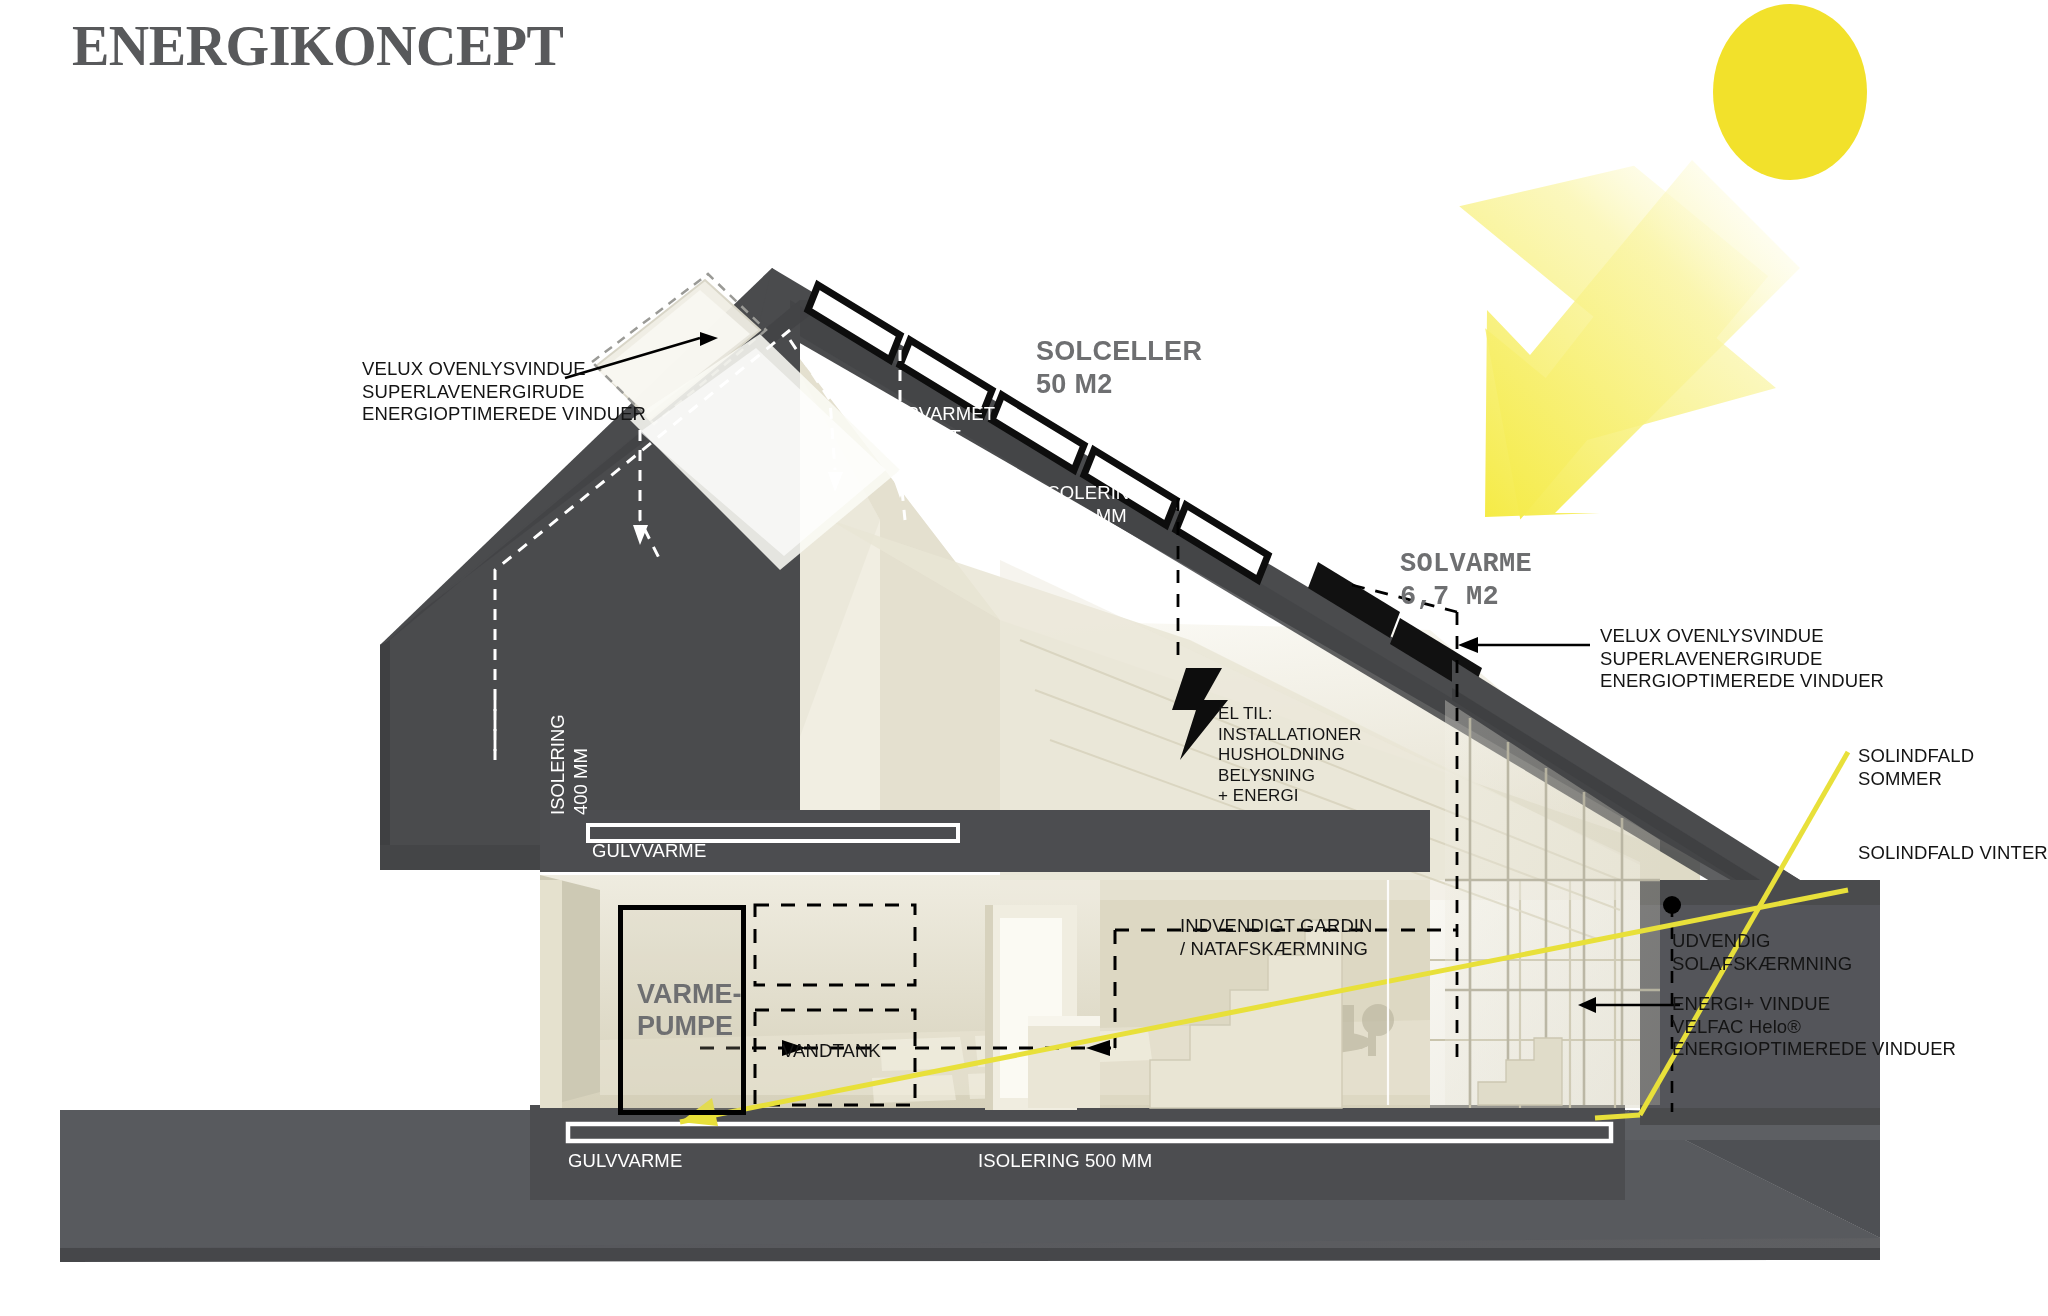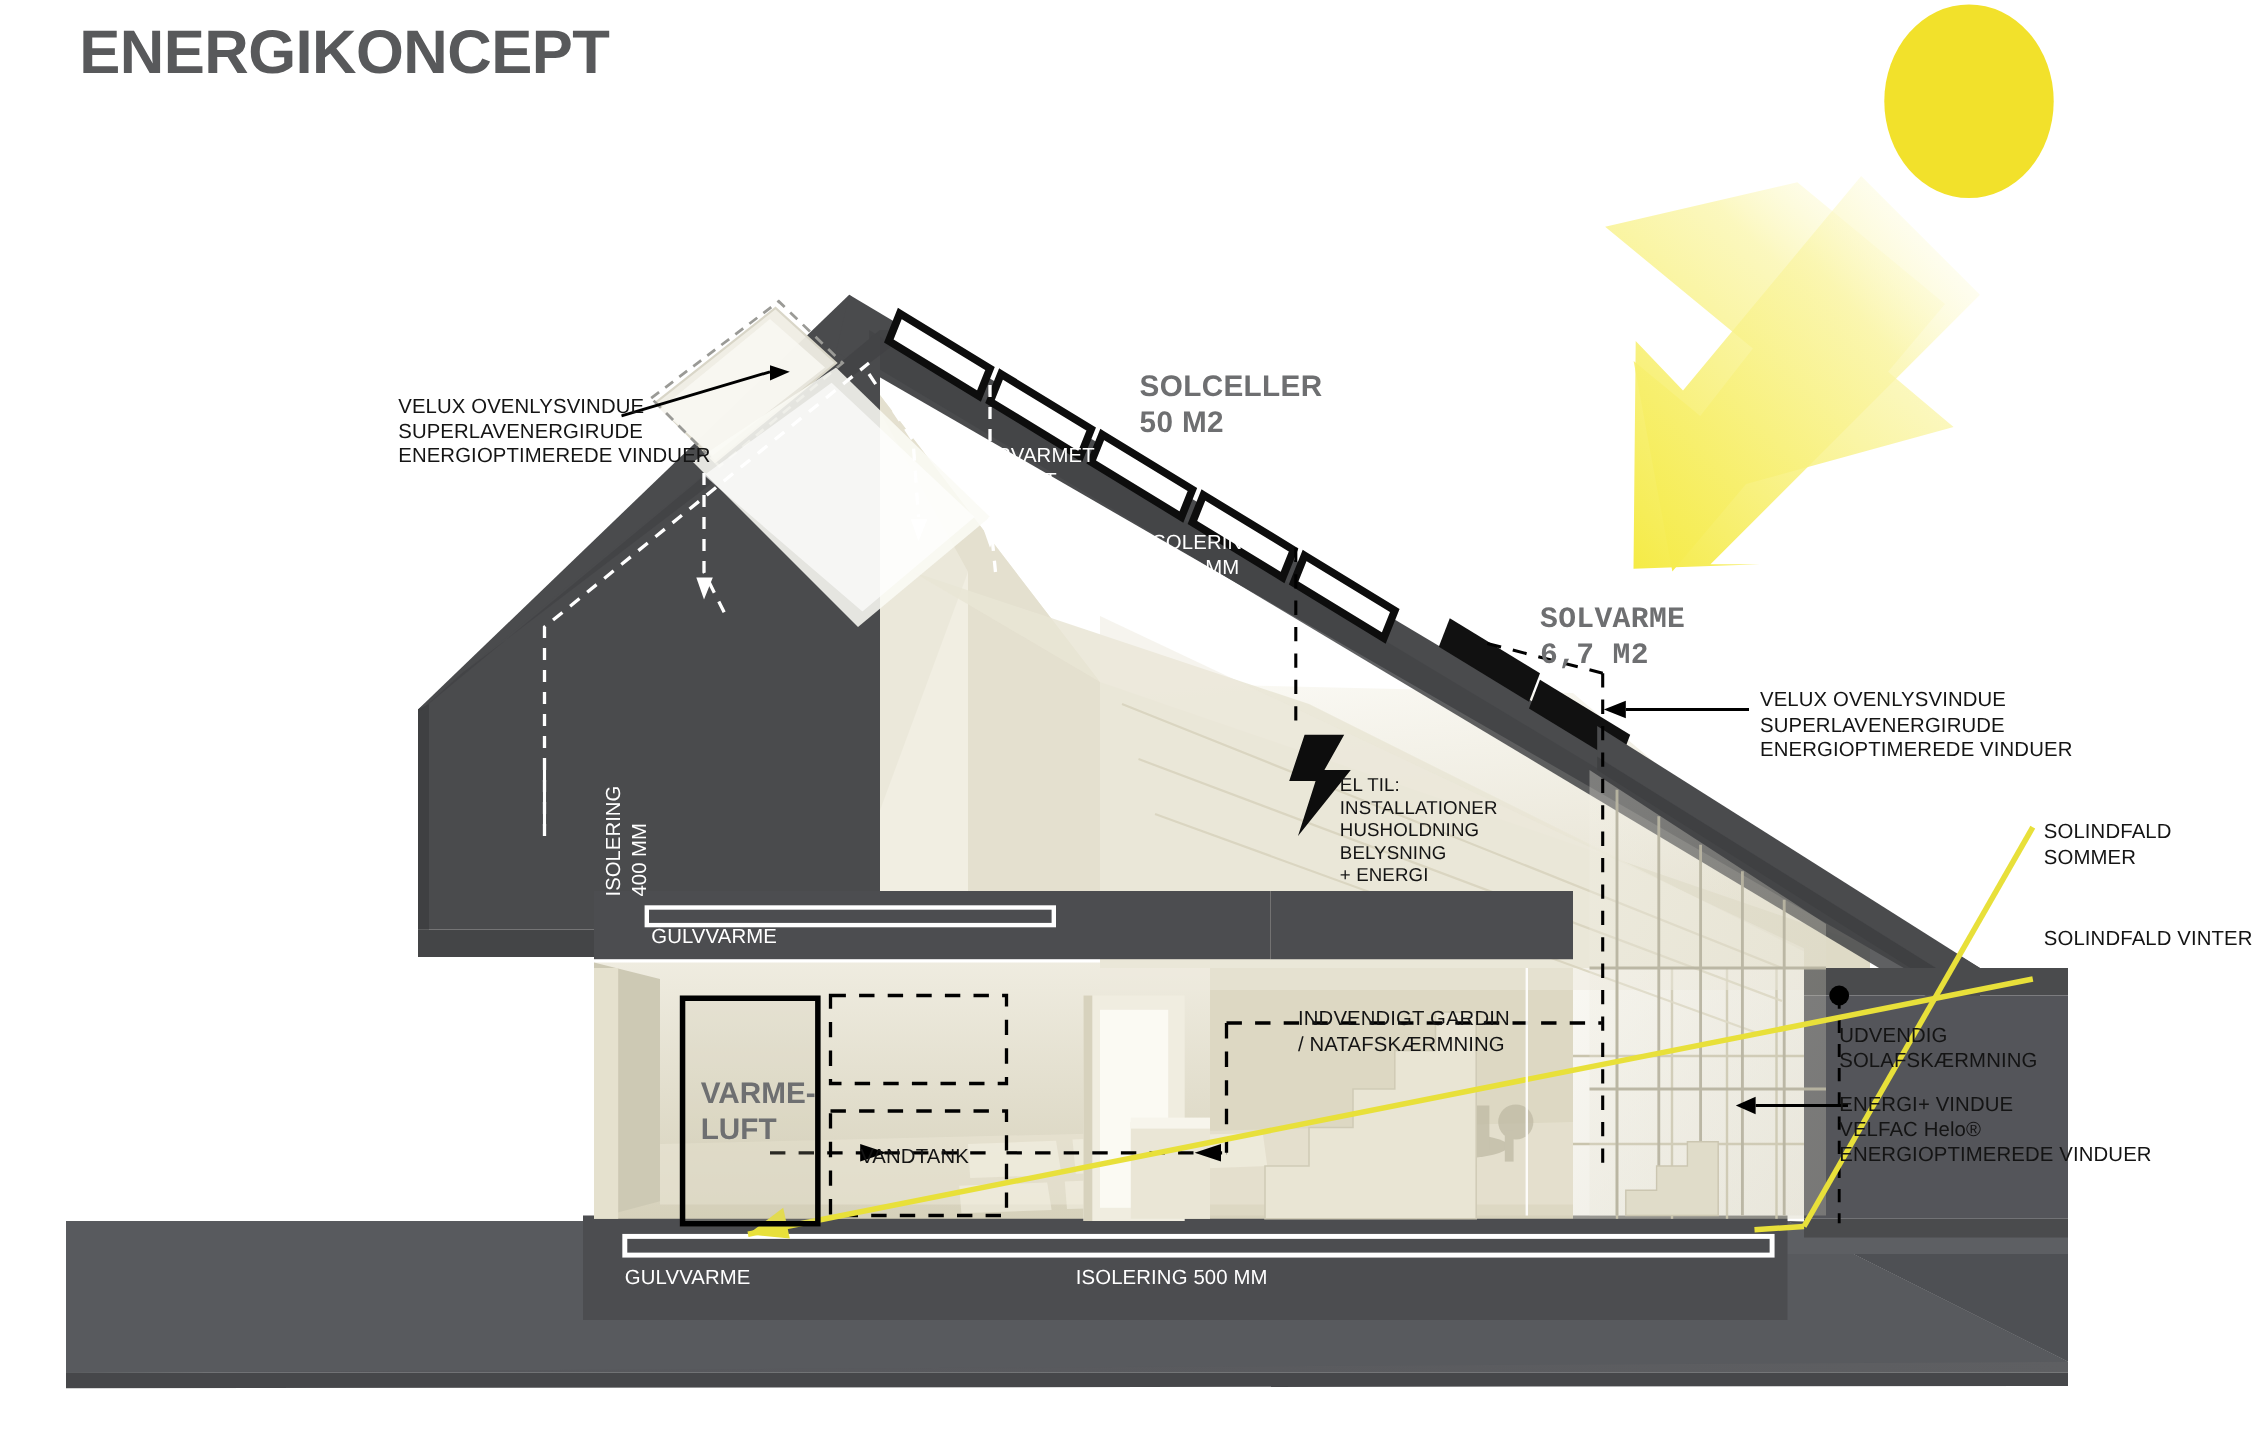--- a/index.html
+++ b/index.html
@@ -23,20 +23,21 @@
   }
   .page-title {
     position: absolute;
     left: 72px;
     top: 14px;
     font-size: 56px;
     font-weight: bold;
     color: #58595b;
     letter-spacing: -0.5px;
     white-space: nowrap;
+    font-family: Liberation Serif, serif;
   }
   svg.scene {
     position: absolute;
     left: 0; top: 0;
     width: 2048px;
     height: 1316px;
   }
   .lbl {
     position: absolute;
     font-size: 18.5px;
@@ -437,21 +438,21 @@
 
   <div class="lbl" style="left:1672px; top:930px;">UDVENDIG
 SOLAFSKÆRMNING</div>
 
   <div class="lbl" style="left:1672px; top:993px;">ENERGI+ VINDUE
 VELFAC Helo®
 ENERGIOPTIMEREDE VINDUER</div>
 
   <div class="box-varmepumpe" style="left:618px; top:905px; width:118px; height:200px;">
     <span>VARME-
-LUFT</span>
+PUMPE</span>
   </div>
 
   <div class="lbl" style="left:782px; top:1040px;">VANDTANK</div>
 
   <div class="lbl lbl-white" style="left:568px; top:1150px;">GULVVARME</div>
 
   <div class="lbl lbl-white" style="left:978px; top:1150px;">ISOLERING 500 MM</div>
 
 </div>
 

